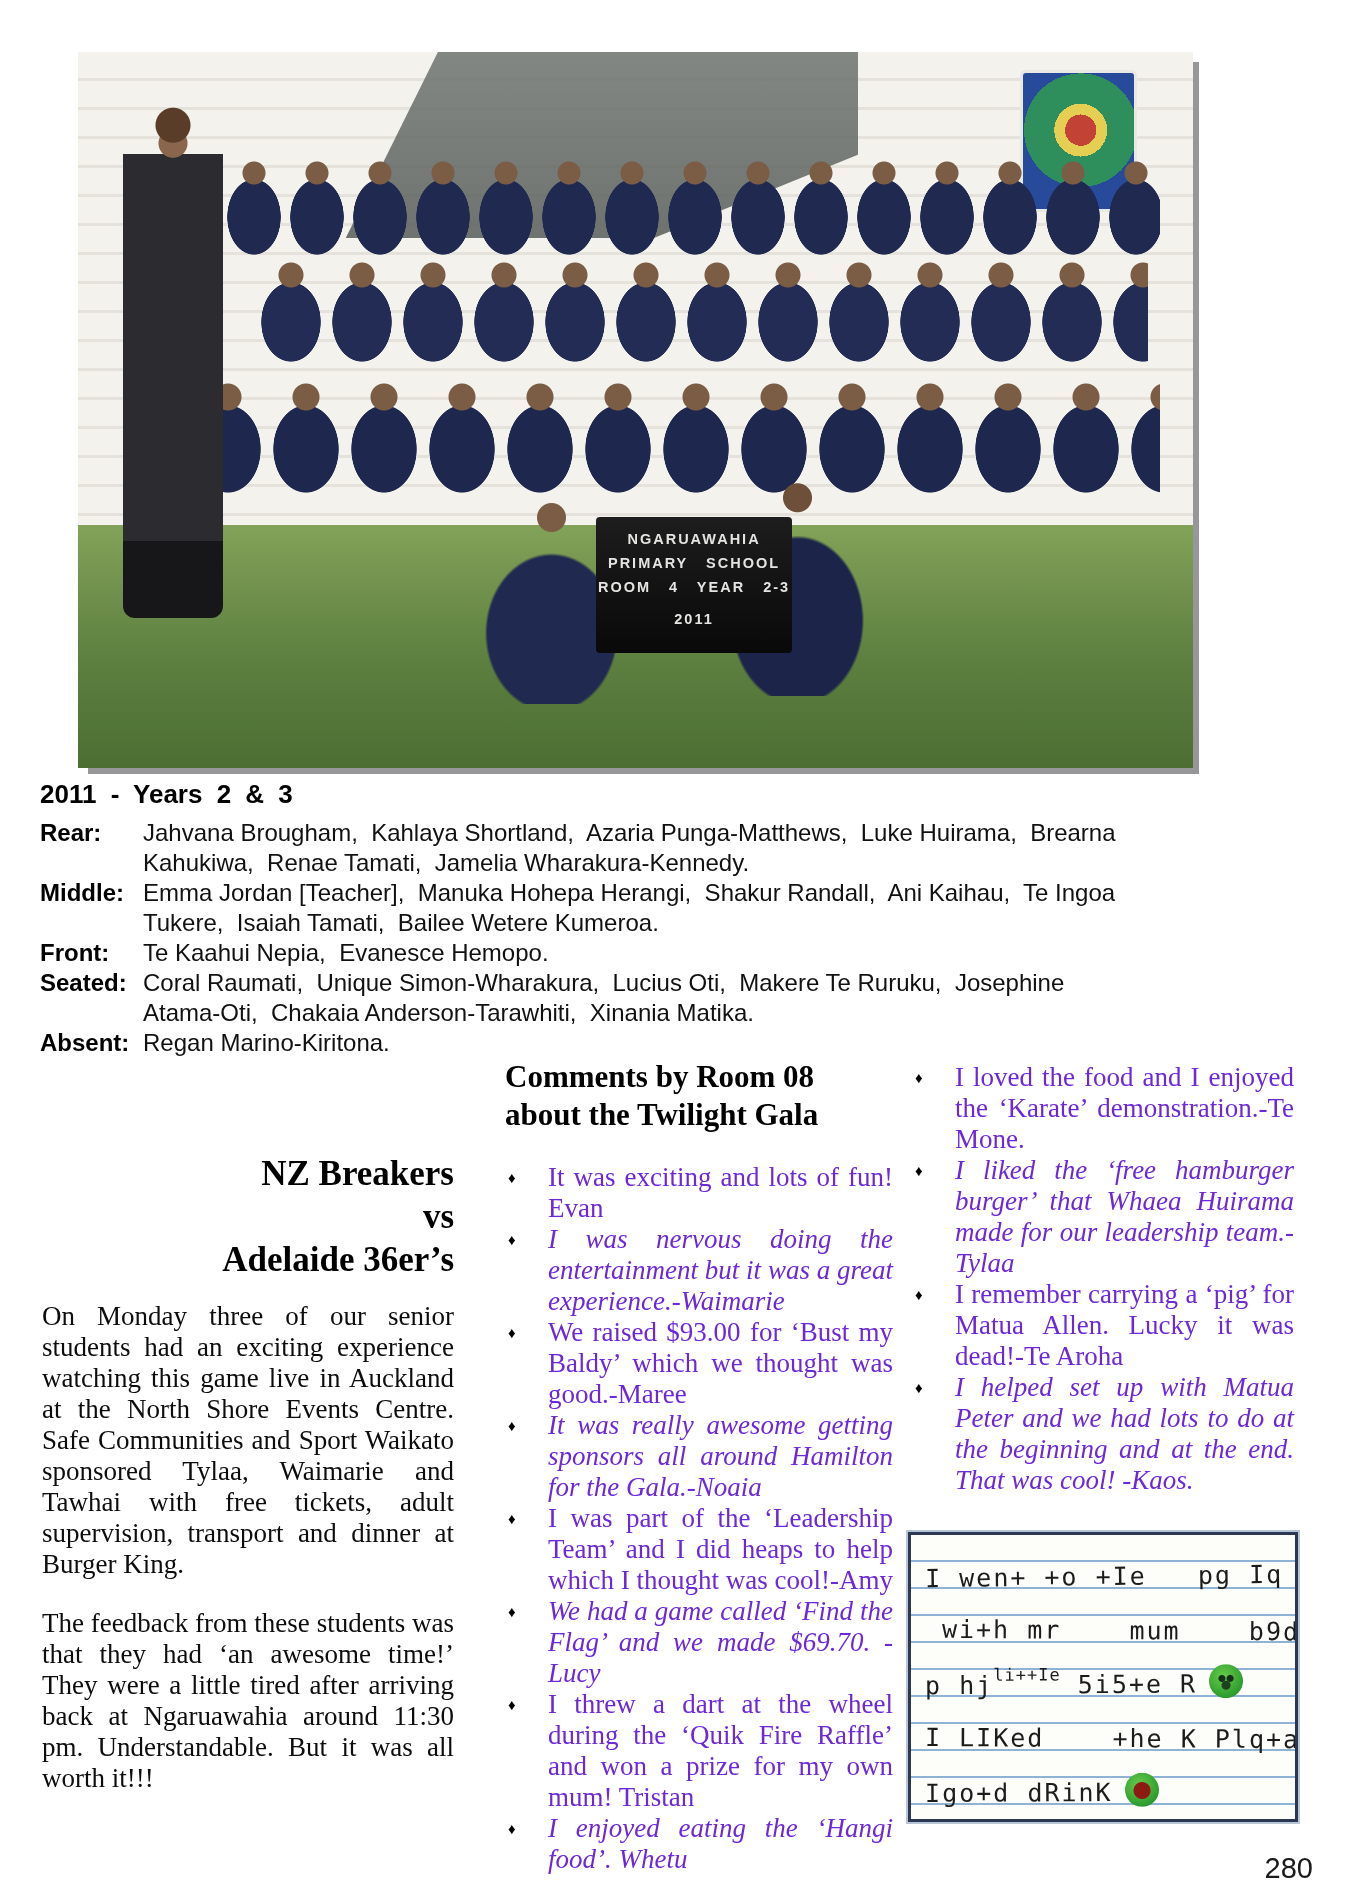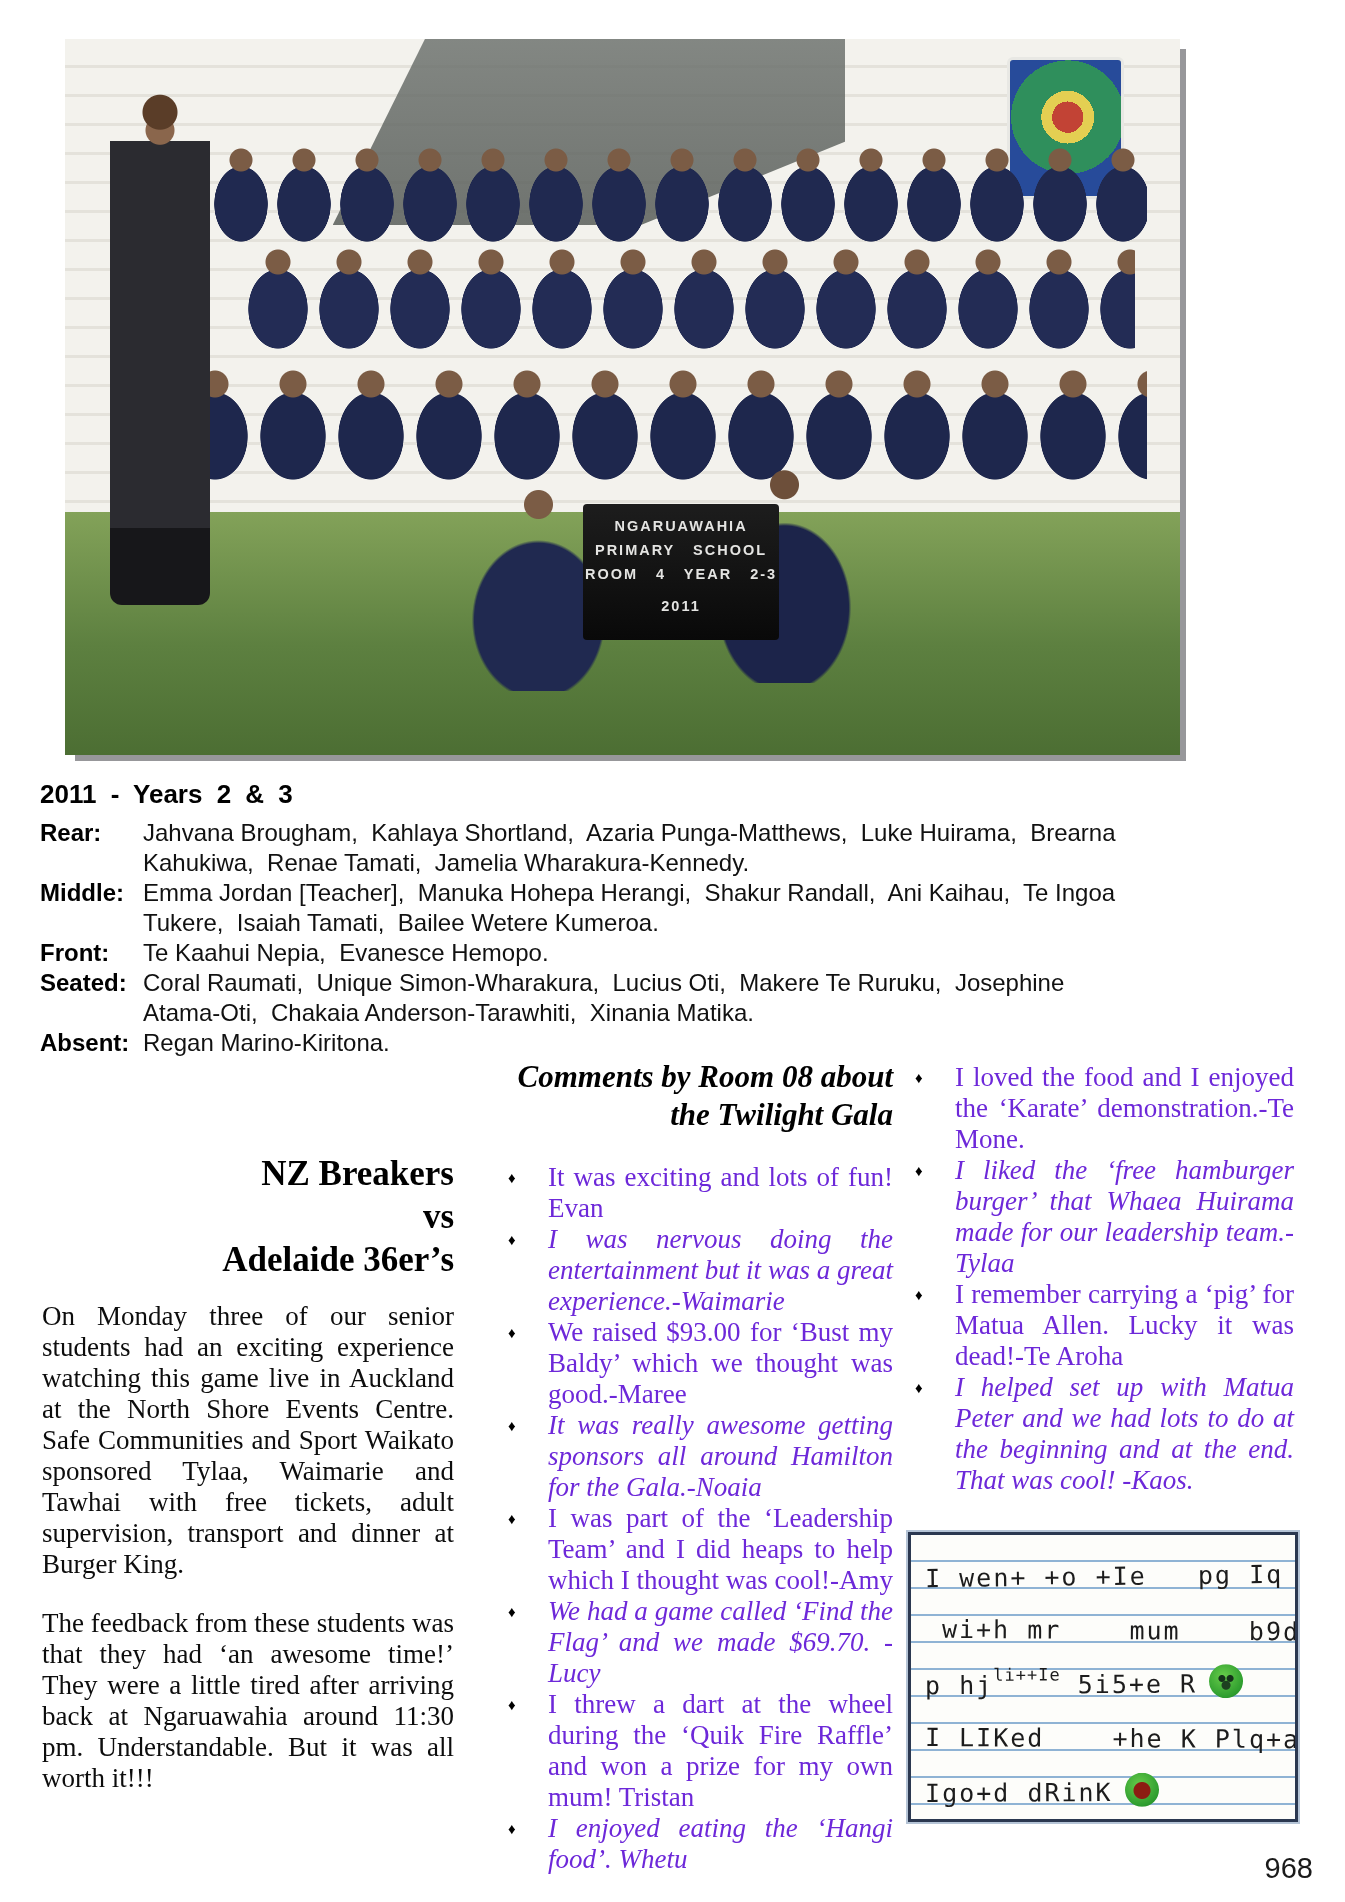--- a/index.html
+++ b/index.html
@@ -1,20 +1,20 @@
 <!DOCTYPE html>
 <html><head>
 <meta charset="utf-8">
 <style>
   html,body{margin:0;padding:0;background:#fff;}
   .page{position:relative;width:1345px;height:1902px;background:#fff;overflow:hidden;
         font-family:"Liberation Sans",sans-serif;color:#111;}
 
   
-  .photo{position:absolute;left:65px;top:39px;width:1115px;height:716px;margin:0;
+  .photo{position:absolute;left:65px;top:39px;width:1115px;height:716px;margin:13px;
          overflow:hidden;box-shadow:8px 8px 0 -2px #97979a;background:#efeeea;}
   .ph-building{position:absolute;inset:0;height:70%;
     background:repeating-linear-gradient(180deg,#f3f2ed 0 26px,#e4e2db 26px 29px);}
   .ph-roof{position:absolute;left:24%;top:0;width:46%;height:26%;
     background:linear-gradient(180deg,#6f7470,#585d59);
     clip-path:polygon(0 100%,18% 0,100% 0,100% 55%,60% 100%);opacity:.85;}
   .ph-mural{position:absolute;right:5%;top:2.5%;width:10%;height:19%;border:3px solid #e8e8e4;
     border-radius:6px;background:
       radial-gradient(circle at 52% 42%,#c24335 0 16%,#e4cf52 16% 27%,#2f8f5c 27% 58%,#274b9a 58% 100%);}
   .ph-grass{position:absolute;left:0;bottom:0;width:100%;height:34%;
@@ -58,22 +58,22 @@
   .r-names{flex:1;white-space:pre-wrap;}
 
   
   .col{position:absolute;}
   .col-left{left:42px;top:1152px;width:412px;}
   .left-title{margin:0 0 20px 0;text-align:right;font-family:"Liberation Serif",serif;
     font-size:35px;line-height:43px;font-weight:bold;color:#000;}
   .col-left p{margin:0 0 28px 0;font-family:"Liberation Serif",serif;font-size:27px;
     line-height:31px;text-align:justify;color:#0d0d0d;}
   .col-mid{left:505px;top:1058px;width:388px;}
-  .mid-title{margin:0 0 28px 0;text-align:right;font-family:"Liberation Serif",serif;
-    font-size:31px;line-height:38px;font-weight:bold;color:#000;font-style:italic;}
+  .mid-title{margin:0 0 28px 0;text-align:left;font-family:"Liberation Serif",serif;
+    font-size:31px;line-height:38px;font-weight:bold;color:#000;}
   .col-right{left:912px;top:1062px;width:382px;}
   .bi{display:flex;}
   .dia{flex:0 0 40px;font-size:15px;line-height:31px;padding-left:3px;color:#000;}
   .bt{flex:1;margin:0;font-family:"Liberation Serif",serif;font-size:27px;line-height:31px;
     text-align:justify;color:#6d28d9;}
   .it{font-style:italic;}
 
   
   .note{position:absolute;left:908px;top:1532px;width:390px;height:290px;box-sizing:border-box;
     border:3px solid #2b3850;outline:2px solid #b5c4d6;background:
@@ -222,15 +222,15 @@
       <span> 5i5+e R</span>
       <span class="sticker s1"></span>
     </div>
     <div class="hw l4">I LIKed    +he K Plq+a</div>
     <div class="hw l5">
       <span>Igo+d dRinK</span>
       <span class="sticker s2"></span>
     </div>
   </div>
 
-  <div class="pageno">968</div>
+  <div class="pageno">280</div>
 
 </div>
 
 </body></html>

